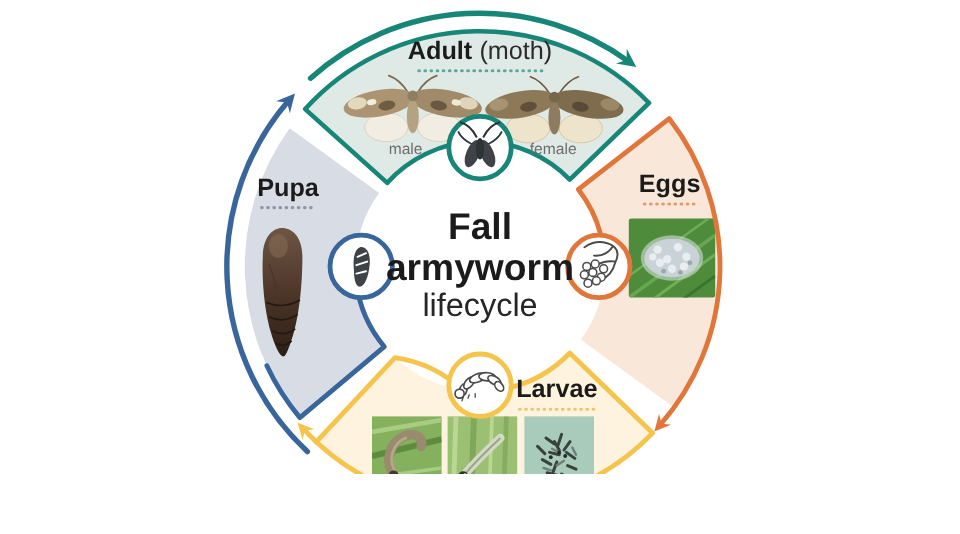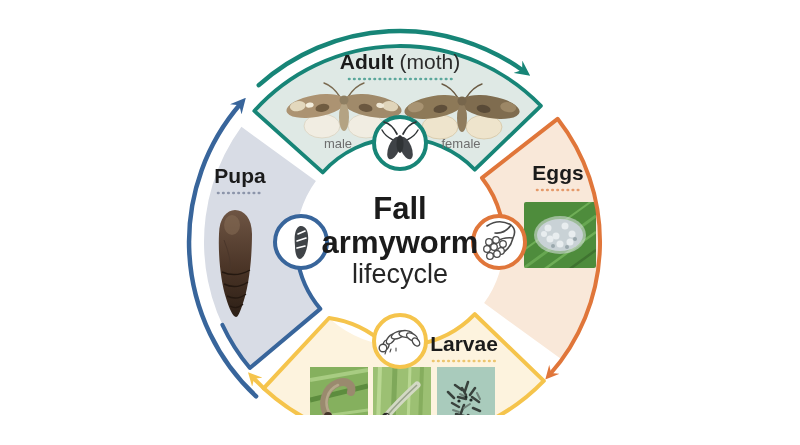--- a/index.html
+++ b/index.html
@@ -1,16 +1,16 @@
 <!DOCTYPE html>
 <html><head>
 <meta charset="utf-8">
 <style>
   html,body{margin:0;padding:0;background:#ffffff;}
-  .stage-wrap{width:800px;height:395px;position:relative;overflow:hidden;margin-top:20px;}
+  .stage-wrap{width:800px;height:395px;position:relative;overflow:hidden;}
   svg{display:block;font-family:"Liberation Sans",sans-serif;}
   text{fill:#1b1b1b;}
   .lbl{font-size:21px;font-weight:700;}
   .lbl-reg{font-weight:400;fill:#2b2b2b;}
   .sub{font-size:13px;fill:#6e6e6e;font-weight:400;}
   .title-b{font-size:31px;font-weight:700;}
   .title-r{font-size:27px;font-weight:400;fill:#262626;}
 </style>
 </head>
 <body>

